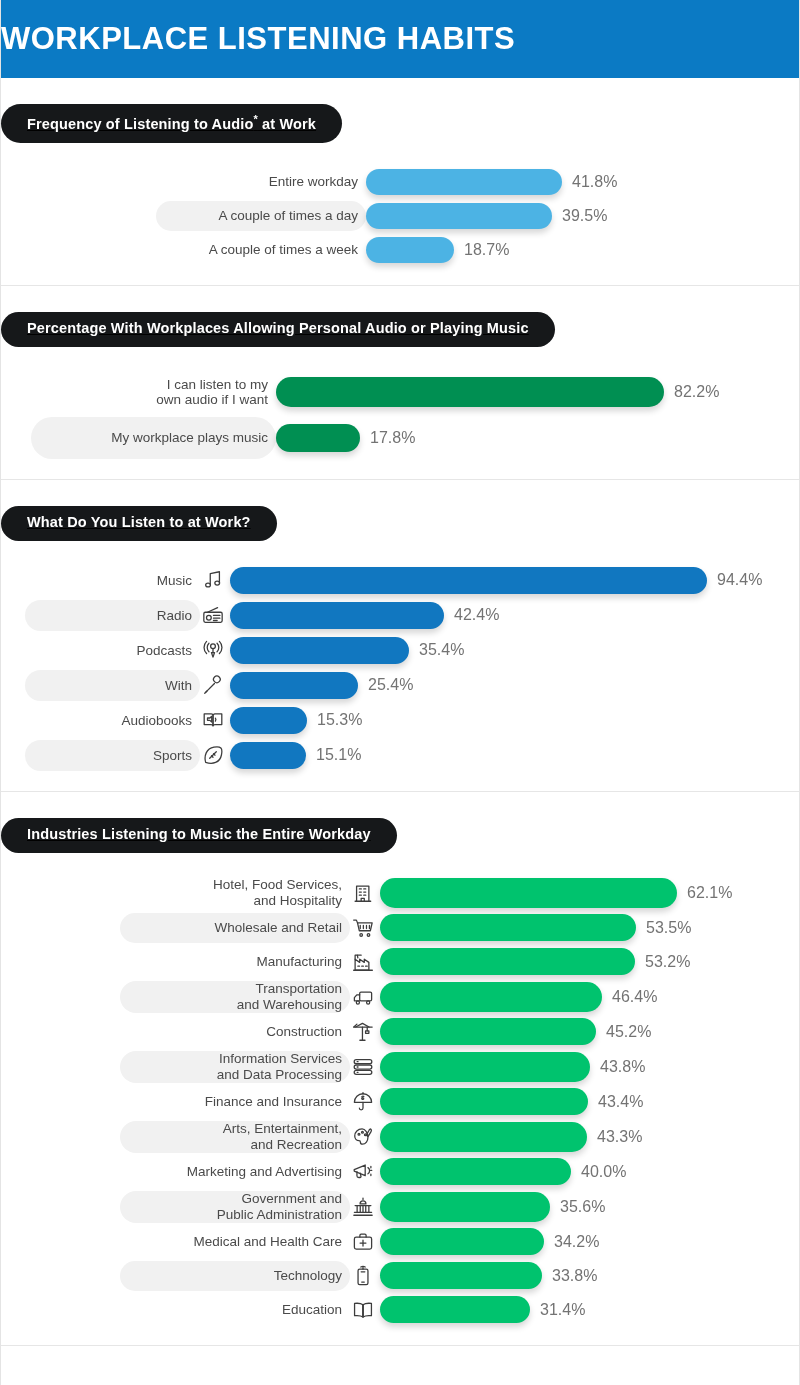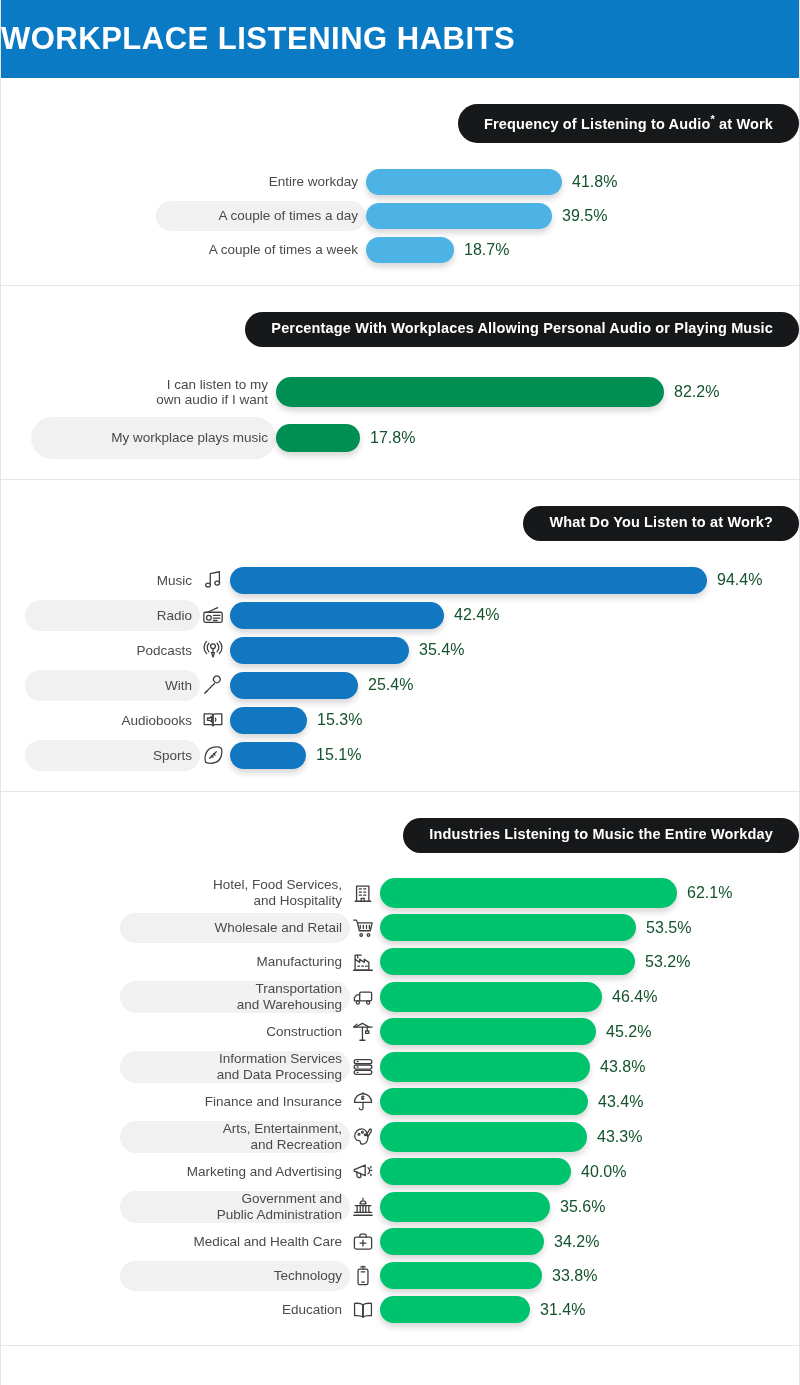--- a/index.html
+++ b/index.html
@@ -35,21 +35,21 @@
 
   
   .section {
     border-bottom: 1px solid #e6e6e6;
     padding-top: 26px;
     padding-bottom: 18px;
     position: relative;
   }
   .section:last-of-type { border-bottom: none; }
 
-  .pill-wrap { display: flex; justify-content: flex-end; margin-bottom: 22px; }
+  .pill-wrap { display: flex; justify-content: flex-start; margin-bottom: 22px; text-decoration: underline; }
   .pill {
     background: #16181a;
     color: #ffffff;
     border-radius: 999px;
     padding: 9px 26px 10px 26px;
     font-size: 14.5px;
     font-weight: bold;
     letter-spacing: 0.15px;
     white-space: nowrap;
     line-height: 1.1;
@@ -116,21 +116,21 @@
     align-items: center;
   }
   .bar {
     height: 26px;
     border-radius: 999px;
     box-shadow: 0 4px 6px rgba(0,0,0,0.16);
     flex: 0 0 auto;
   }
   .row.tall .bar { height: 30px; }
   .value {
-    color: #14532d;
+    color: #737373;
     font-size: 16px;
     margin-left: 10px;
     white-space: nowrap;
   }
 
   
   .s1 .label-zone { width: 210px; }
   .s1 .bar-zone   { padding-left: 0; }
   .s1 .row { height: 34px; }
 

